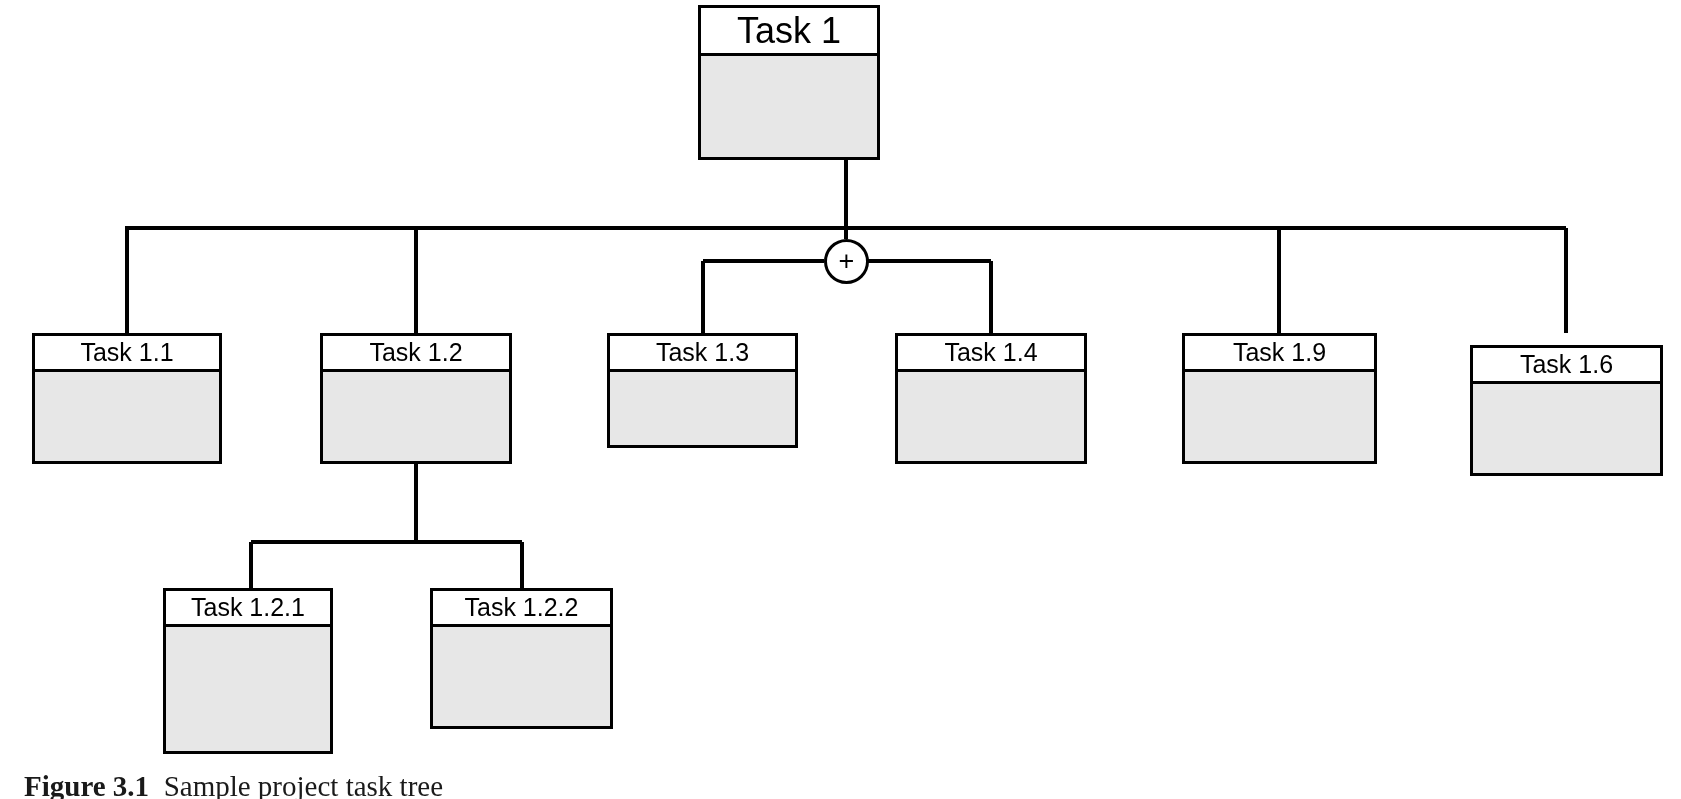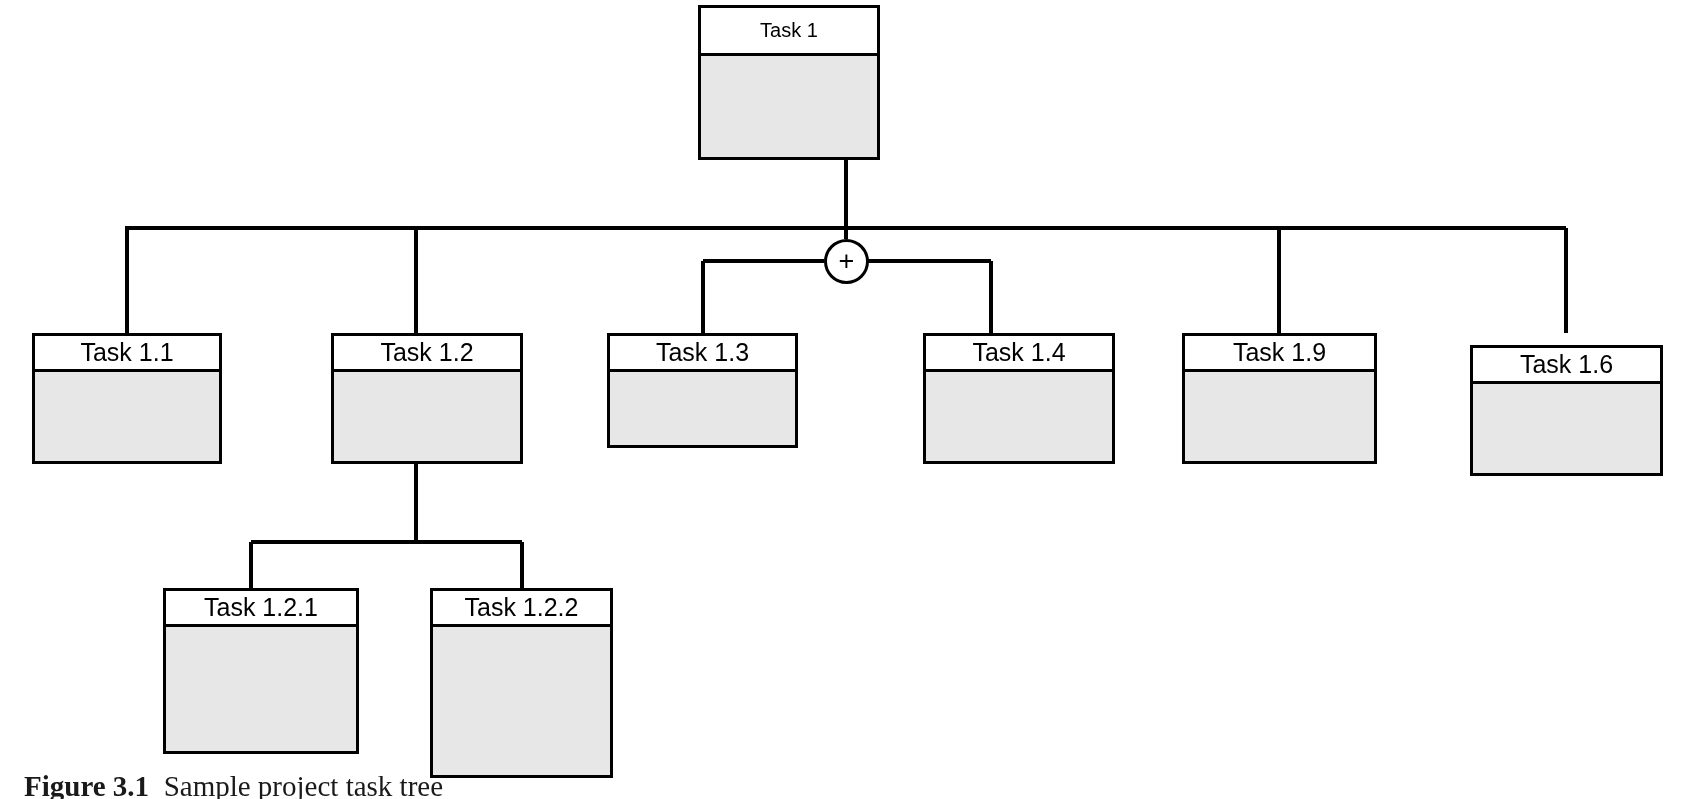--- a/index.html
+++ b/index.html
@@ -44,21 +44,21 @@
     color: #000000;
     white-space: nowrap;
     overflow: hidden;
   }
   .node-body {
     flex: 1 1 auto;
     background: #e7e7e7;
   }
   .node.root .node-header {
     height: 48px;
-    font-size: 20px;
+    font-size: 36px;
   }
   .node.lvl2 .node-header,
   .node.lvl3 .node-header {
     height: 36px;
     font-size: 25px;
   }
   .plus-node {
     position: absolute;
     box-sizing: border-box;
     border: 3px solid #000000;
@@ -125,51 +125,51 @@
     <div class="node-body"></div>
   </div>
 
   <div class="plus-node" style="left:824px; top:239px; width:45px; height:45px;">+</div>
 
   <div class="node lvl2" style="left:32px; top:333px; width:190px; height:131px;">
     <div class="node-header">Task 1.1</div>
     <div class="node-body"></div>
   </div>
 
-  <div class="node lvl2" style="left:320px; top:333px; width:192px; height:131px;margin-left:11px;">
+  <div class="node lvl2" style="left:320px; top:333px; width:192px; height:131px;">
     <div class="node-header">Task 1.2</div>
     <div class="node-body"></div>
   </div>
 
   <div class="node lvl2" style="left:607px; top:333px; width:191px; height:115px;">
     <div class="node-header">Task 1.3</div>
     <div class="node-body"></div>
   </div>
 
-  <div class="node lvl2" style="left:895px; top:333px; width:192px; height:131px;margin-left:28px;">
+  <div class="node lvl2" style="left:895px; top:333px; width:192px; height:131px;">
     <div class="node-header">Task 1.4</div>
     <div class="node-body"></div>
   </div>
 
   <div class="node lvl2" style="left:1182px; top:333px; width:195px; height:131px;">
     <div class="node-header">Task 1.9</div>
     <div class="node-body"></div>
   </div>
 
   <div class="node lvl2" style="left:1470px; top:333px; width:193px; height:131px;margin-top:12px;">
     <div class="node-header">Task 1.6</div>
     <div class="node-body"></div>
   </div>
 
-  <div class="node lvl3" style="left:163px; top:588px; width:196px; height:166px;">
+  <div class="node lvl3" style="left:163px; top:588px; width:170px; height:166px;">
     <div class="node-header">Task 1.2.1</div>
     <div class="node-body"></div>
   </div>
 
-  <div class="node lvl3" style="left:430px; top:588px; width:183px; height:190px;">
+  <div class="node lvl3" style="left:430px; top:588px; width:183px; height:141px;">
     <div class="node-header">Task 1.2.2</div>
     <div class="node-body"></div>
   </div>
 
   <div class="caption">
     <span class="caption-label">Figure 3.1</span><span>&nbsp;&nbsp;</span><span class="caption-text">Sample project task tree</span>
   </div>
 
 </div>
 

